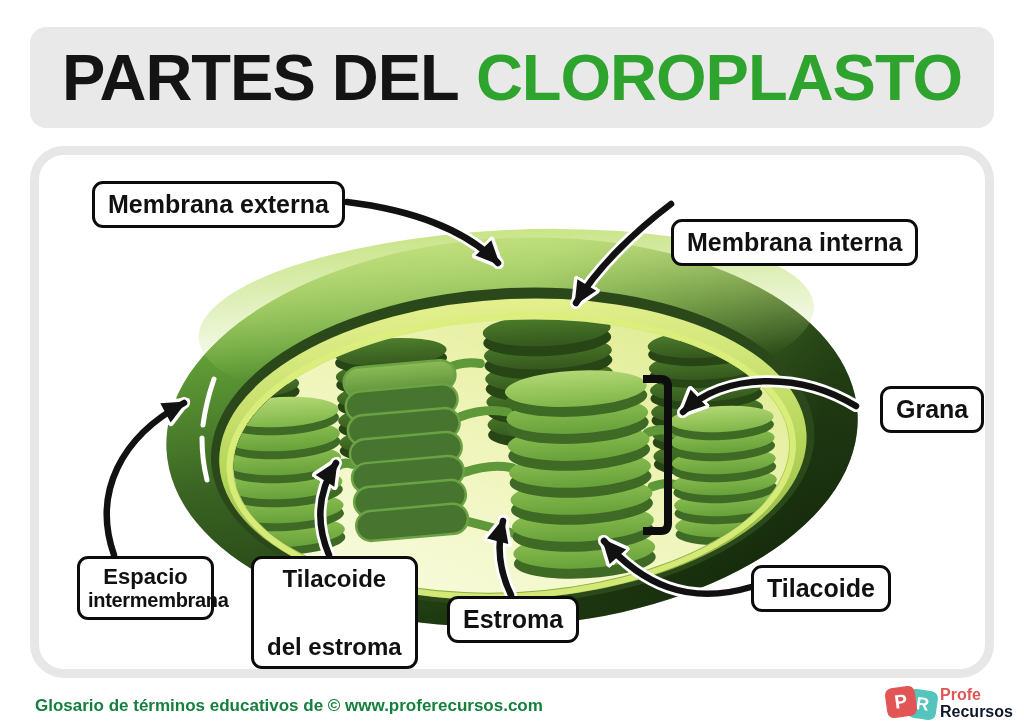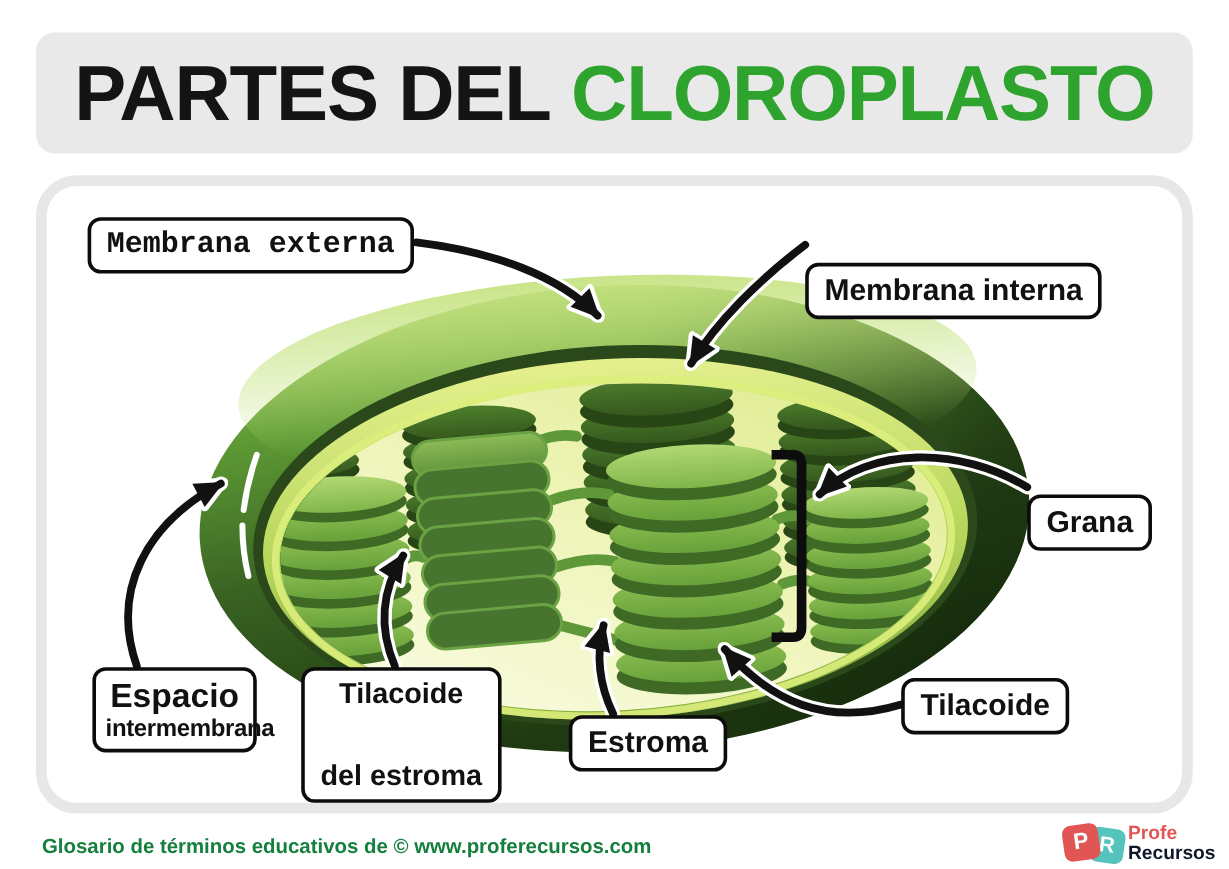--- a/index.html
+++ b/index.html
@@ -17,21 +17,21 @@
   .panel{position:absolute;left:30px;top:146px;width:964px;height:532px;background:#fff;
     border:9px solid #e7e7e7;border-radius:34px;box-sizing:border-box;}
 
   svg.art{position:absolute;left:0;top:0;width:1024px;height:724px;pointer-events:none;}
 
   
   .label{position:absolute;background:#ffffff;border:3.5px solid #0c0c0c;border-radius:11px;
     color:#111;font-weight:800;font-size:25px;line-height:1.15;padding:6px 13px;
     white-space:nowrap;text-align:center;z-index:5;}
   .lbl-espacio{padding:5px 8px;}
-  .lbl-espacio .l1{font-size:28px;display:block;}
+  .lbl-espacio .l1{font-size:22px;display:block;}
   .lbl-espacio .l2{font-size:20px;display:block;letter-spacing:-.3px;}
   .lbl-tilest .l1{font-size:24px;display:block;}
   .lbl-tilest .l2{font-size:24px;display:block;margin-top:40px;}
 
   
   .footer-text{position:absolute;left:35px;top:696px;color:#15803d;font-weight:700;
     font-size:17px;z-index:4;}
   .logo{position:absolute;left:884px;top:684px;width:140px;height:38px;z-index:4;}
   .logo .tile{position:absolute;border-radius:7px;color:#fff;font-weight:800;
     text-align:center;}
@@ -260,32 +260,32 @@
         <path d="M671,204 C634,232 597,268 576,303" marker-end="url(#ahB)"></path>
         <path d="M856,406 C800,372 725,372 683,412" marker-end="url(#ahB)"></path>
         <path d="M114,555 C92,492 122,436 184,403" marker-end="url(#ahB)"></path>
         <path d="M329,555 C315,522 318,492 336,463" marker-end="url(#ahB)"></path>
         <path d="M511,595 C499,570 497,544 503,521" marker-end="url(#ahB)"></path>
         <path d="M751,587 C688,606 642,584 604,541" marker-end="url(#ahB)"></path>
       </g>
     </g>
   </svg>
 
-  <div class="label" style="left:73px;top:181px;font-family:Liberation Mono, monospace;"><span>Membrana externa</span></div>
+  <div class="label" style="left:92px;top:181px;"><span>Membrana externa</span></div>
   <div class="label" style="left:671px;top:181px;margin-top:38px;"><span>Membrana interna</span></div>
-  <div class="label" style="left:856px;top:386px;margin-top:26px;"><span>Grana</span></div>
+  <div class="label" style="left:880px;top:386px;"><span>Grana</span></div>
   <div class="label lbl-espacio" style="left:77px;top:556px;width:115px;">
     <span class="l1">Espacio</span>
     <span class="l2">intermembrana</span>
   </div>
   <div class="label lbl-tilest" style="left:251px;top:556px;">
     <span class="l1">Tilacoide</span>
     <span class="l2">del estroma</span>
   </div>
-  <div class="label" style="left:474px;top:596px;"><span>Estroma</span></div>
+  <div class="label" style="left:447px;top:596px;"><span>Estroma</span></div>
   <div class="label" style="left:751px;top:565px;"><span>Tilacoide</span></div>
 
   <div class="footer-text">Glosario de términos educativos de © www.proferecursos.com</div>
   <div class="logo">
     <div class="tile tile-p"><span>P</span></div>
     <div class="tile tile-r"><span>R</span></div>
     <div class="words">
       <div class="w1">Profe</div>
       <div class="w2">Recursos</div>
     </div>

